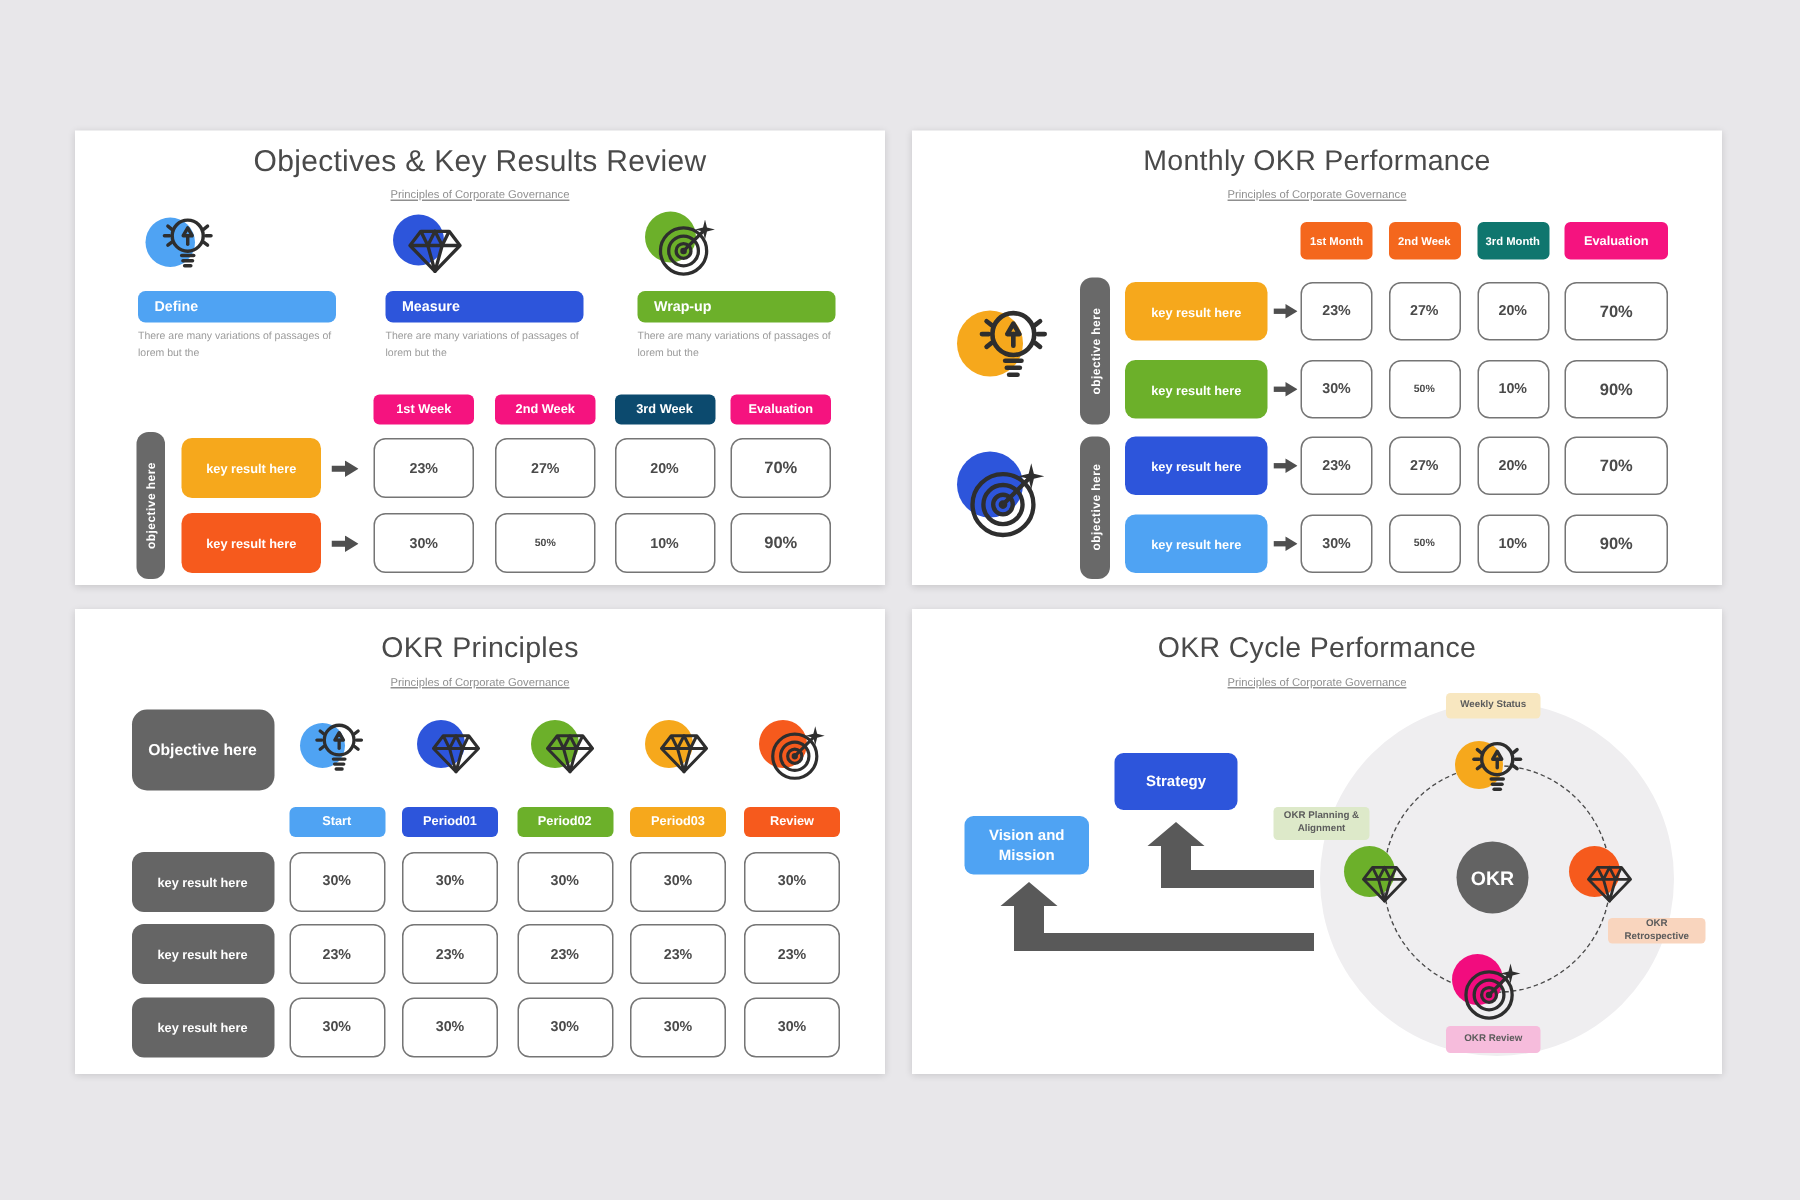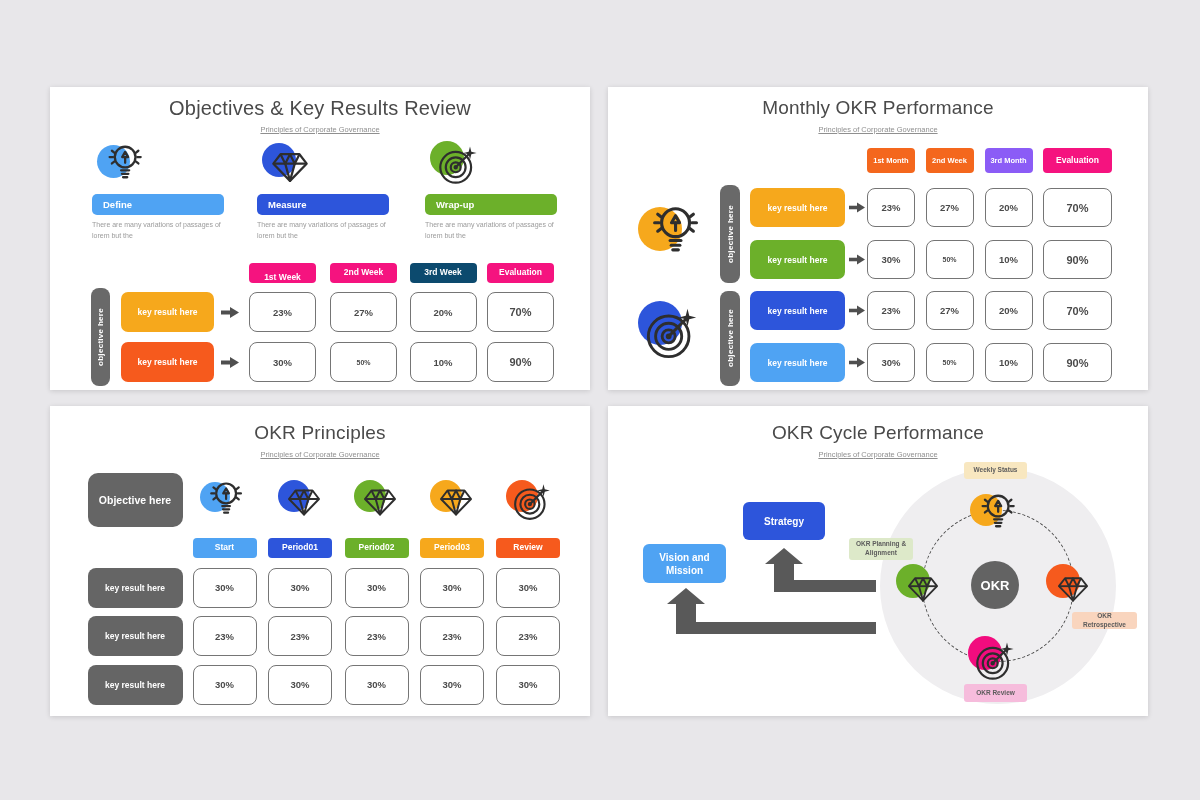--- a/index.html
+++ b/index.html
@@ -89,21 +89,21 @@
           <path d="M17 23 L30 10" stroke-linecap="round"></path>
       </g>
       <polygon points="30,4 31.2,8.8 36,10 31.2,11.2 30,16 28.8,11.2 24,10 28.8,8.8" fill="#2e2e2e"></polygon>
     </svg>
   </div>
   <div class="colbar" style="left: 375px; top: 107px; width: 132px; background-color: rgb(108, 176, 42);">
     <span>Wrap-up</span>
   </div>
   <div class="desc" style="left:375px;top:133px;width:132px;">There are many variations of passages of lorem but the</div>
 
-  <div class="badge" style="left: 199px; top: 176px; width: 67px; height: 19.5px; background-color: rgb(245, 19, 127); align-items: flex-end;">
+  <div class="badge" style="left: 199px; top: 176px; width: 67px; height: 19.5px; background-color: rgb(245, 19, 127);">
       <span>1st Week</span>
     </div>
   <div class="badge" style="left: 280px; top: 176px; width: 67px; height: 19.5px; background-color: rgb(245, 19, 127);">
       <span>2nd Week</span>
     </div>
   <div class="badge" style="left: 359.5px; top: 176px; width: 67px; height: 19.5px; background-color: #0c4a6e;">
       <span>3rd Week</span>
     </div>
   <div class="badge" style="left: 437px; top: 176px; width: 67px; height: 19.5px; background-color: rgb(245, 19, 127);">
       <span>Evaluation</span>
@@ -157,21 +157,21 @@
 <div class="slide" style="left:608px;top:87px;width:540px;height:303px;">
   <div class="title" style="top:10px;font-size:19px;">Monthly OKR Performance</div>
   <div class="subtitle" style="top:38px;">Principles of Corporate Governance</div>
 
   <div class="badge" style="left: 259px; top: 61px; width: 48px; height: 25px; font-size: 7.5px; background-color: rgb(244, 103, 29);">
       <span>1st Month</span>
     </div>
   <div class="badge" style="left: 317.5px; top: 61px; width: 48px; height: 25px; font-size: 7.5px; background-color: rgb(244, 103, 29);">
       <span>2nd Week</span>
     </div>
-  <div class="badge" style="left: 376.5px; top: 61px; width: 48px; height: 25px; font-size: 7.5px; background-color: #8b5cf6;">
+  <div class="badge" style="left: 376.5px; top: 61px; width: 48px; height: 25px; font-size: 7.5px; background-color: #0f766e;">
       <span>3rd Month</span>
     </div>
   <div class="badge" style="left: 435px; top: 61px; width: 69px; height: 25px; background-color: rgb(245, 19, 127);">
       <span>Evaluation</span>
     </div>
 
   <div class="cluster" style="left:30px;top:114px;width:64px;height:64px;">
     <div class="ccircle" style="left: 0px; top: 6px; width: 44px; height: 44px; background-color: rgb(246, 168, 28);"></div>
     <svg class="csvg" style="left:8px;top:0;" width="56" height="62" viewBox="0 0 36 40">
       <g fill="none" stroke="#2e2e2e" stroke-width="2" stroke-linecap="round" stroke-linejoin="round">

